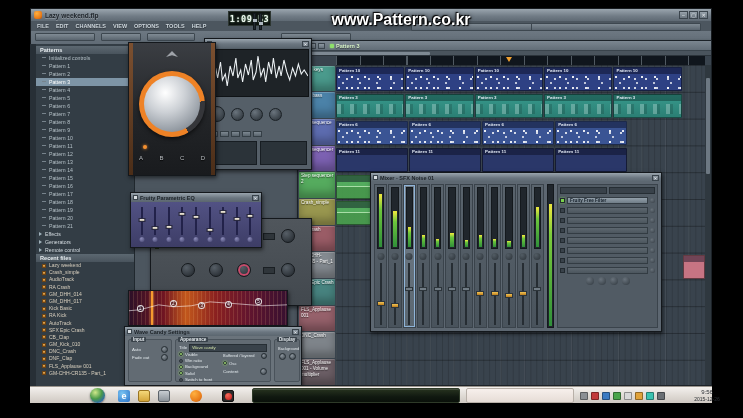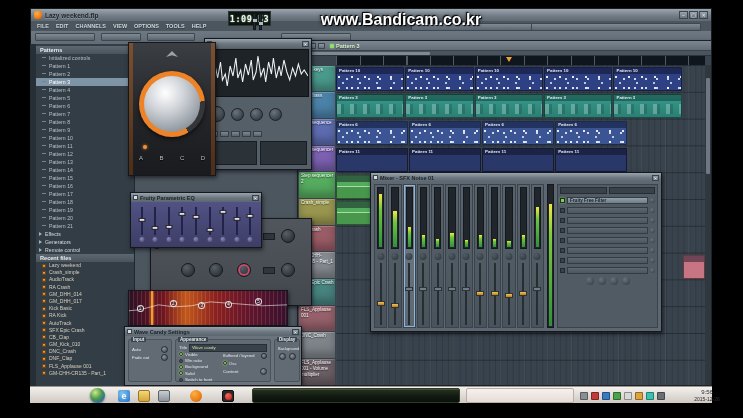--- a/index.html
+++ b/index.html
@@ -1012,21 +1012,21 @@
       <div class="wc-row" style="margin-top:5px;height:7px">
         <span style="font-size:4px">Background</span>
       </div>
       <div class="wc-row">
         <span class="wc-knob" style="margin-left:1px"></span>
         <span class="wc-knob"></span>
       </div>
     </div>
   </div>
 
-  <div class="watermark">www.Bandicam.co.kr</div>
+  <div class="watermark">www.Pattern.co.kr</div>
 
   <div class="taskbar">
     <span class="orb"></span>
     <span class="ql ql-ie">e</span>
     <span class="ql ql-folder"></span>
     <span class="ql ql-media"></span>
     <span class="ql ql-fl"></span>
     <span class="ql ql-rec">
         <i></i>
       </span>

